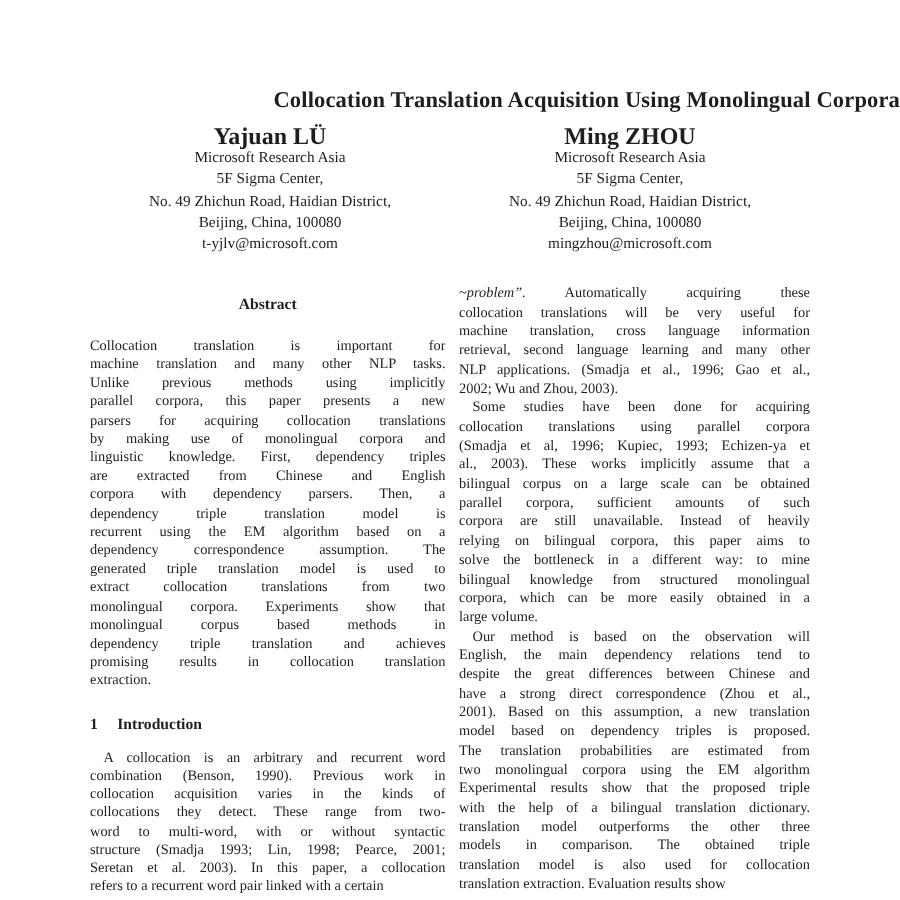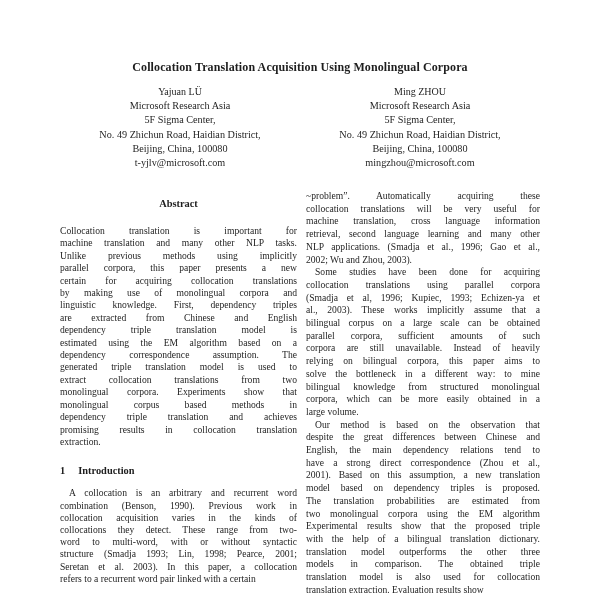--- a/index.html
+++ b/index.html
@@ -8,38 +8,38 @@
     width: 600px;
     height: 600px;
     background: #ffffff;
     overflow: hidden;
     font-family: "Liberation Serif", "DejaVu Serif", serif;
     color: #1e1e1e;
   }
   .title {
     position: absolute;
     top: 60px; left: 0; right: 0;
-    text-align: center;
-    font-size: 12px;
+    text-align: right;
+    font-size: 15px;
     font-weight: bold;
     line-height: 14px;
     letter-spacing: 0.1px;
   }
   .authors {
     position: absolute;
     top: 85px; left: 60px; right: 60px;
     display: flex;
   }
   .author {
     flex: 1 1 50%;
     text-align: center;
     font-size: 10.2px;
     line-height: 14.2px;
   }
-  .a-name { font-weight: normal; font-size: 10px; }
+  .a-name { font-weight: bold; font-size: 16px; }
   .col {
     position: absolute;
     font-size: 9.6px;
   }
   .col-left  { left: 60px;  top: 197px; width: 237px; }
   .col-right { left: 306px; top: 190px; width: 234px; }
   .abs-head {
     text-align: center;
     font-weight: bold;
     font-size: 10.4px;
@@ -58,21 +58,21 @@
   .intro .line { line-height: 12.2px; }
   .col-right .line { line-height: 12.7px; }
   .line {
     text-align: justify;
     text-align-last: justify;
     white-space: normal;
     overflow: hidden;
   }
   .line.last { text-align-last: left; }
   .para.indent .line:first-child { text-indent: 9px; }
-  .it { }
+  .it { font-style: italic; }
 </style>
 </head>
 <body>
 
 <div class="page">
 
   <div class="title">Collocation Translation Acquisition Using Monolingual Corpora</div>
 
   <div class="authors">
     <div class="author">
@@ -98,26 +98,27 @@
   </div>
 
   <div class="col col-left">
     <div class="abs-head">Abstract</div>
     <div class="abs-body">
         <div class="para">
           <div class="line">Collocation translation is important for</div>
           <div class="line">machine translation and many other NLP tasks.</div>
           <div class="line">Unlike previous methods using implicitly</div>
           <div class="line">parallel corpora, this paper presents a new</div>
-          <div class="line">certain for acquiring collocation translations</div>
+          <div class="line">parsers for acquiring collocation translations</div>
           <div class="line">by making use of monolingual corpora and</div>
           <div class="line">linguistic knowledge. First, dependency triples</div>
           <div class="line">are extracted from Chinese and English</div>
+          <div class="line">corpora with dependency parsers. Then, a</div>
           <div class="line">dependency triple translation model is</div>
-          <div class="line">estimated using the EM algorithm based on a</div>
+          <div class="line">recurrent using the EM algorithm based on a</div>
           <div class="line">dependency correspondence assumption. The</div>
           <div class="line">generated triple translation model is used to</div>
           <div class="line">extract collocation translations from two</div>
           <div class="line">monolingual corpora. Experiments show that</div>
           <div class="line">monolingual corpus based methods in</div>
           <div class="line">dependency triple translation and achieves</div>
           <div class="line">promising results in collocation translation</div>
           <div class="line last">extraction.</div>
         </div>
       </div>
@@ -156,23 +157,23 @@
           <div class="line">bilingual corpus on a large scale can be obtained</div>
           <div class="line">parallel corpora, sufficient amounts of such</div>
           <div class="line">corpora are still unavailable. Instead of heavily</div>
           <div class="line">relying on bilingual corpora, this paper aims to</div>
           <div class="line">solve the bottleneck in a different way: to mine</div>
           <div class="line">bilingual knowledge from structured monolingual</div>
           <div class="line">corpora, which can be more easily obtained in a</div>
           <div class="line last">large volume.</div>
         </div>
         <div class="para indent">
-          <div class="line">Our method is based on the observation that</div>
+          <div class="line">Our method is based on the observation will</div>
+          <div class="line">English, the main dependency relations tend to</div>
           <div class="line">despite the great differences between Chinese and</div>
-          <div class="line">English, the main dependency relations tend to</div>
           <div class="line">have a strong direct correspondence (Zhou et al.,</div>
           <div class="line">2001). Based on this assumption, a new translation</div>
           <div class="line">model based on dependency triples is proposed.</div>
           <div class="line">The translation probabilities are estimated from</div>
           <div class="line">two monolingual corpora using the EM algorithm</div>
           <div class="line">Experimental results show that the proposed triple</div>
           <div class="line">with the help of a bilingual translation dictionary.</div>
           <div class="line">translation model outperforms the other three</div>
           <div class="line">models in comparison. The obtained triple</div>
           <div class="line">translation model is also used for collocation</div>

